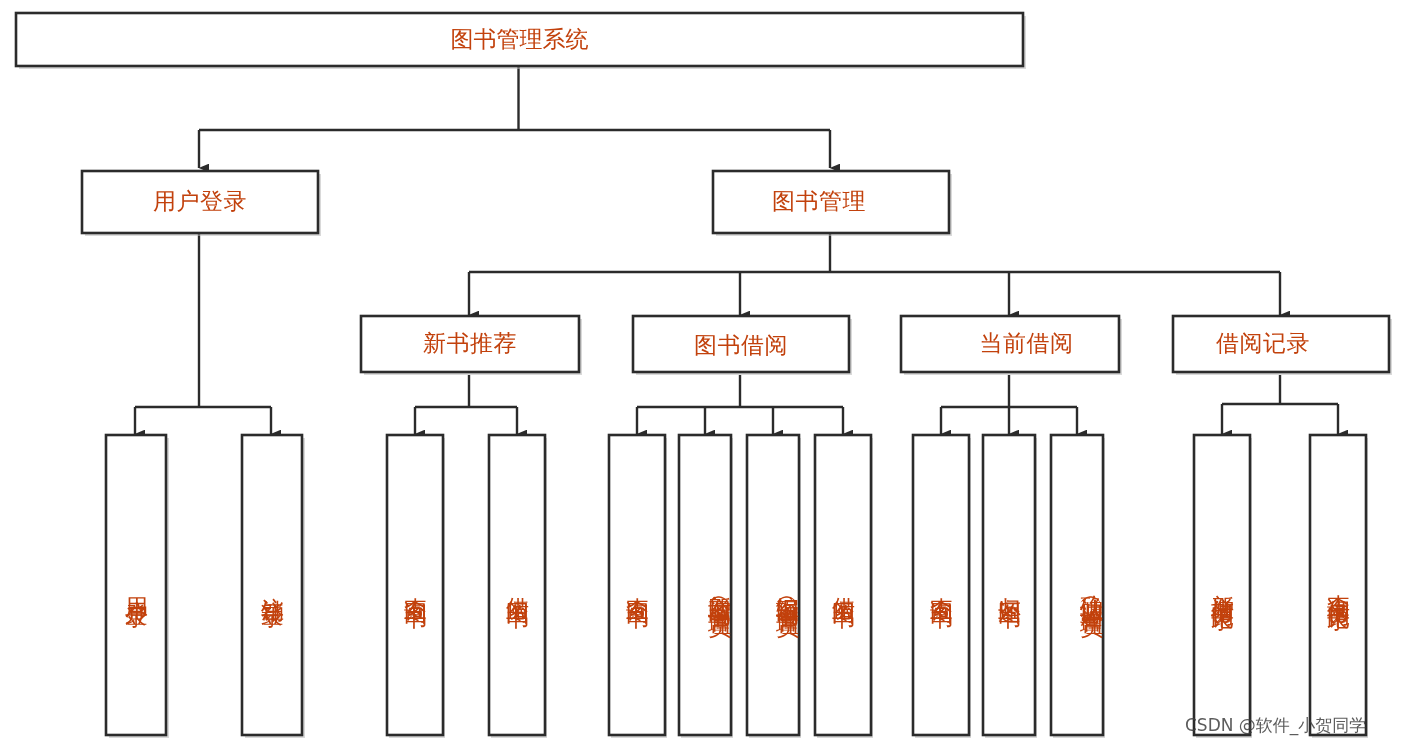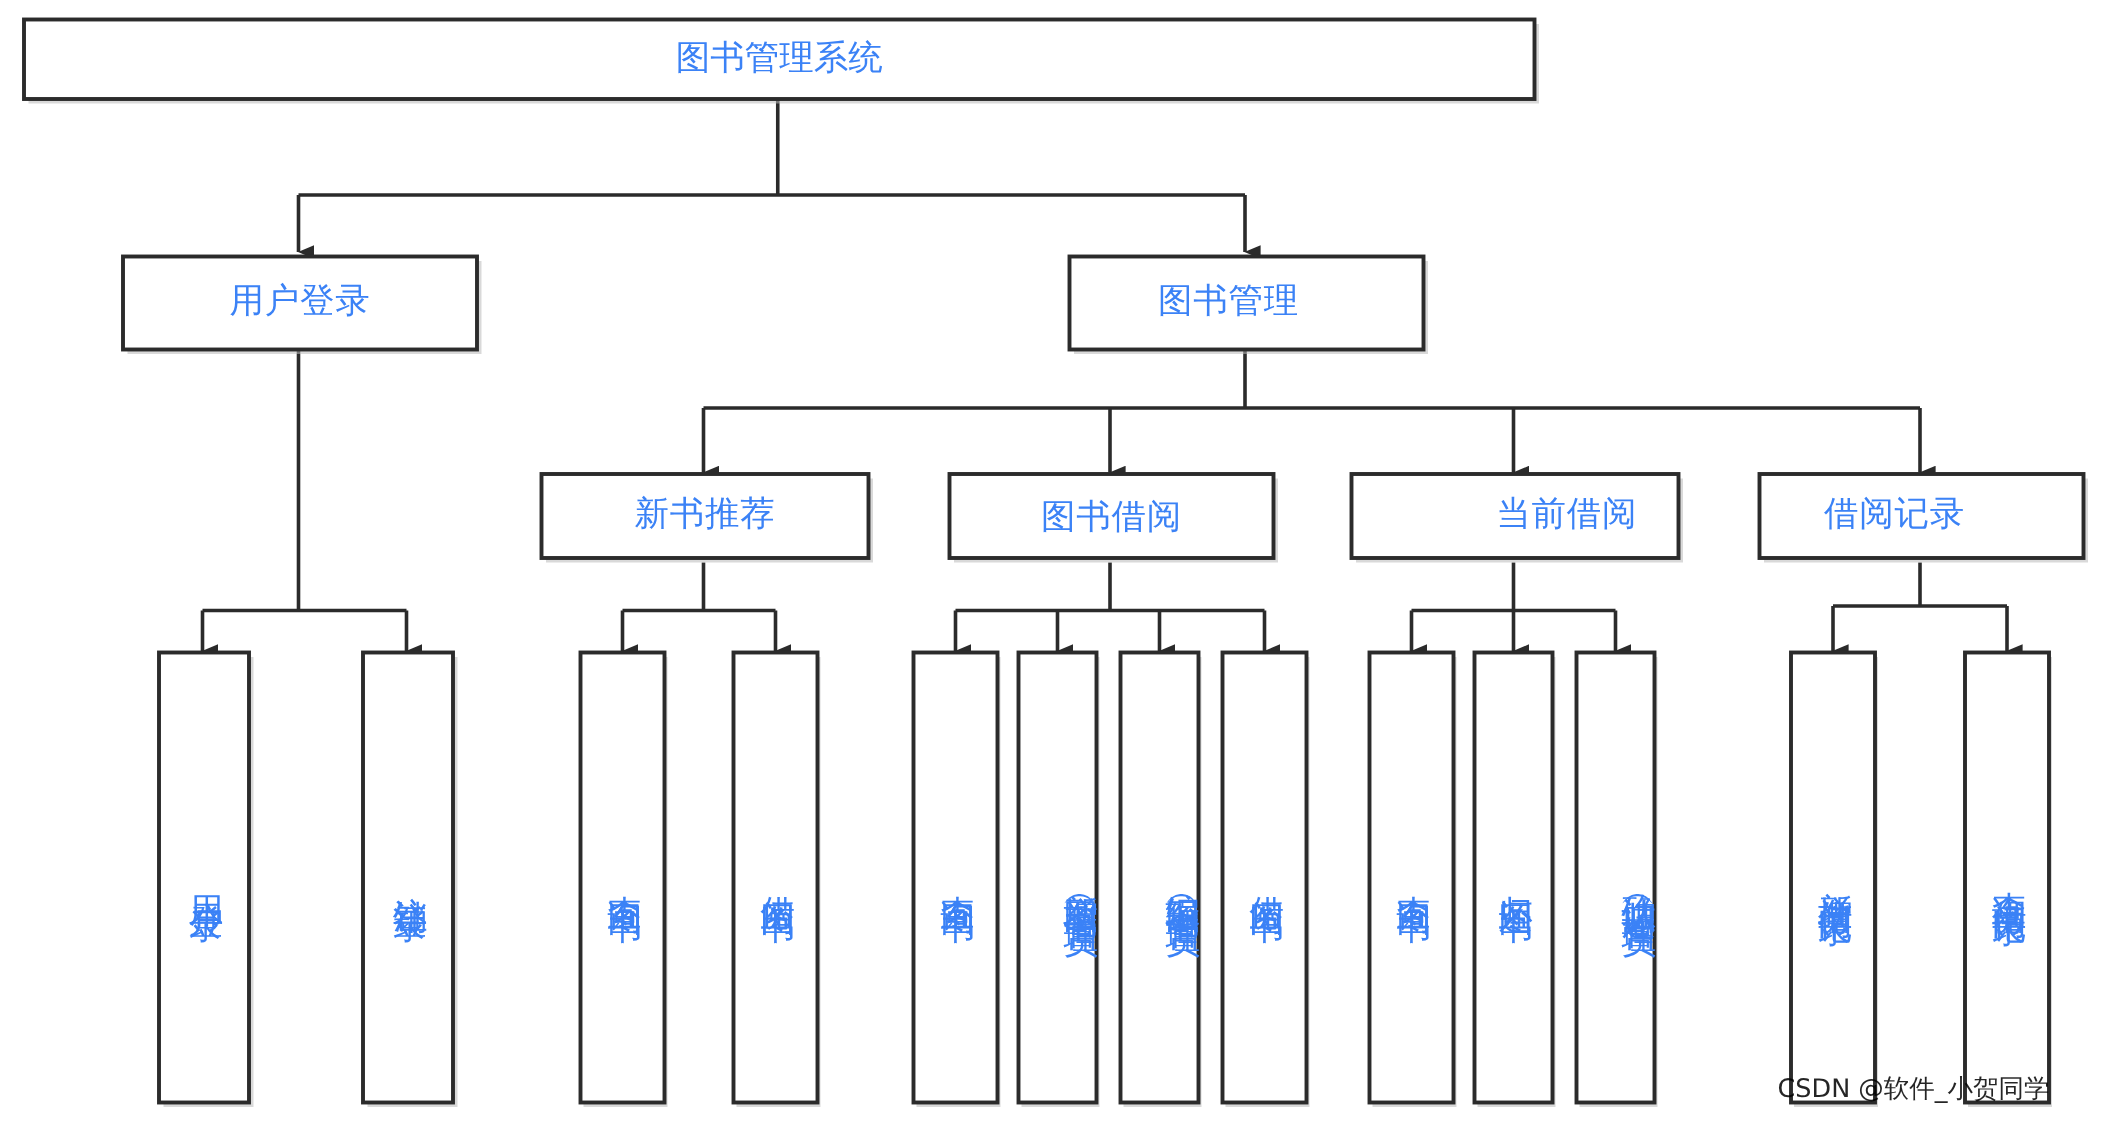--- a/index.html
+++ b/index.html
@@ -41,21 +41,21 @@
     stroke-width: 2.4;
     fill: none;
     stroke-linecap: butt;
   }
   .node-label {
     position: absolute;
     box-sizing: border-box;
     display: flex;
     align-items: center;
     justify-content: center;
-    color: #3b82f6;
+    color: #c2410c;
     font-family: "DejaVu Sans", "Liberation Sans", sans-serif;
     pointer-events: none;
     line-height: 1.04;
   }
   .node-label.horizontal {
     font-size: 23px;
     letter-spacing: 0.5px;
   }
   .node-label.root {
     font-size: 23px;
@@ -65,21 +65,21 @@
     text-orientation: upright;
     font-size: 23px;
     letter-spacing: 3px;
     white-space: nowrap;
   }
   .watermark {
     position: absolute;
     left: 1185px;
     top: 714px;
     font-size: 17px;
-    color: #000000;
+    color: #404040;
     font-family: "DejaVu Sans", "Liberation Sans", sans-serif;
     white-space: nowrap;
     opacity: 0.85;
   }
 </style>
 </head>
 <body>
 
 <div id="diagram-root">
 
@@ -188,21 +188,21 @@
     </g>
   </svg>
 
   <div class="node-label root" style="left:16px; top:13px; width:1007px; height:53px;">图书管理系统</div>
 
   <div class="node-label horizontal" style="left:82px; top:171px; width:236px; height:62px;">用户登录</div>
   <div class="node-label horizontal" style="left:713px; top:171px; width:212px; height:62px;">图书管理</div>
 
   <div class="node-label horizontal" style="left:361px; top:316px; width:218px; height:56px;">新书推荐</div>
   <div class="node-label horizontal" style="left:633px; top:318px; width:216px; height:56px;">图书借阅</div>
-  <div class="node-label horizontal" style="left:901px; top:316px; width:251px; height:56px;margin-left:18px;">当前借阅</div>
+  <div class="node-label horizontal" style="left:901px; top:316px; width:251px; height:56px;">当前借阅</div>
   <div class="node-label horizontal" style="left:1173px; top:316px; width:180px; height:56px;">借阅记录</div>
 
   <div class="node-label vertical" style="left:106px; top:435px; width:60px; height:300px;">用户登录</div>
   <div class="node-label vertical" style="left:242px; top:435px; width:60px; height:300px;">注销登录</div>
 
   <div class="node-label vertical" style="left:387px; top:435px; width:56px; height:300px;">查询图书</div>
   <div class="node-label vertical" style="left:489px; top:435px; width:56px; height:300px;">借阅图书</div>
 
   <div class="node-label vertical" style="left:609px; top:435px; width:56px; height:300px;">查询图书</div>
   <div class="node-label vertical" style="left:679px; top:435px; width:52px; height:300px; align-items:flex-start; padding-top:10px;">新增图书（管理员）</div>

